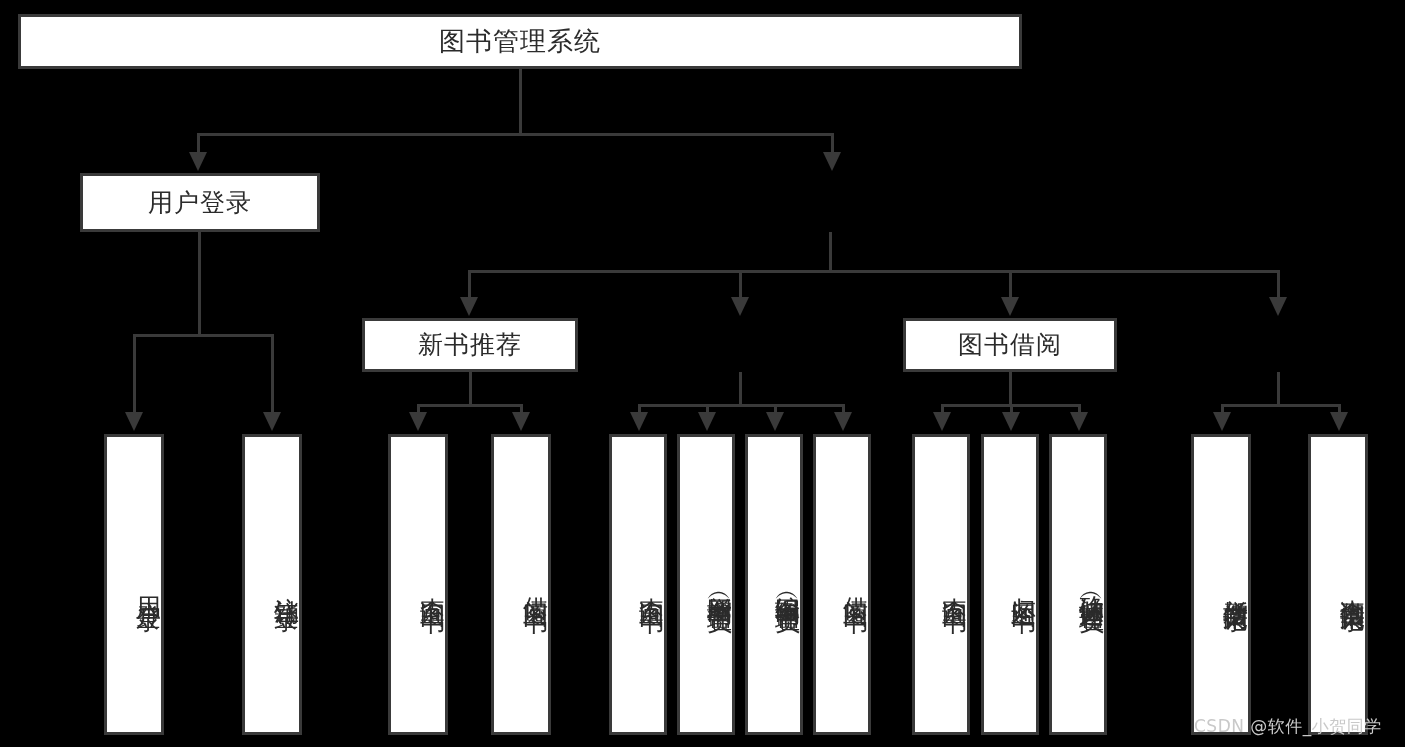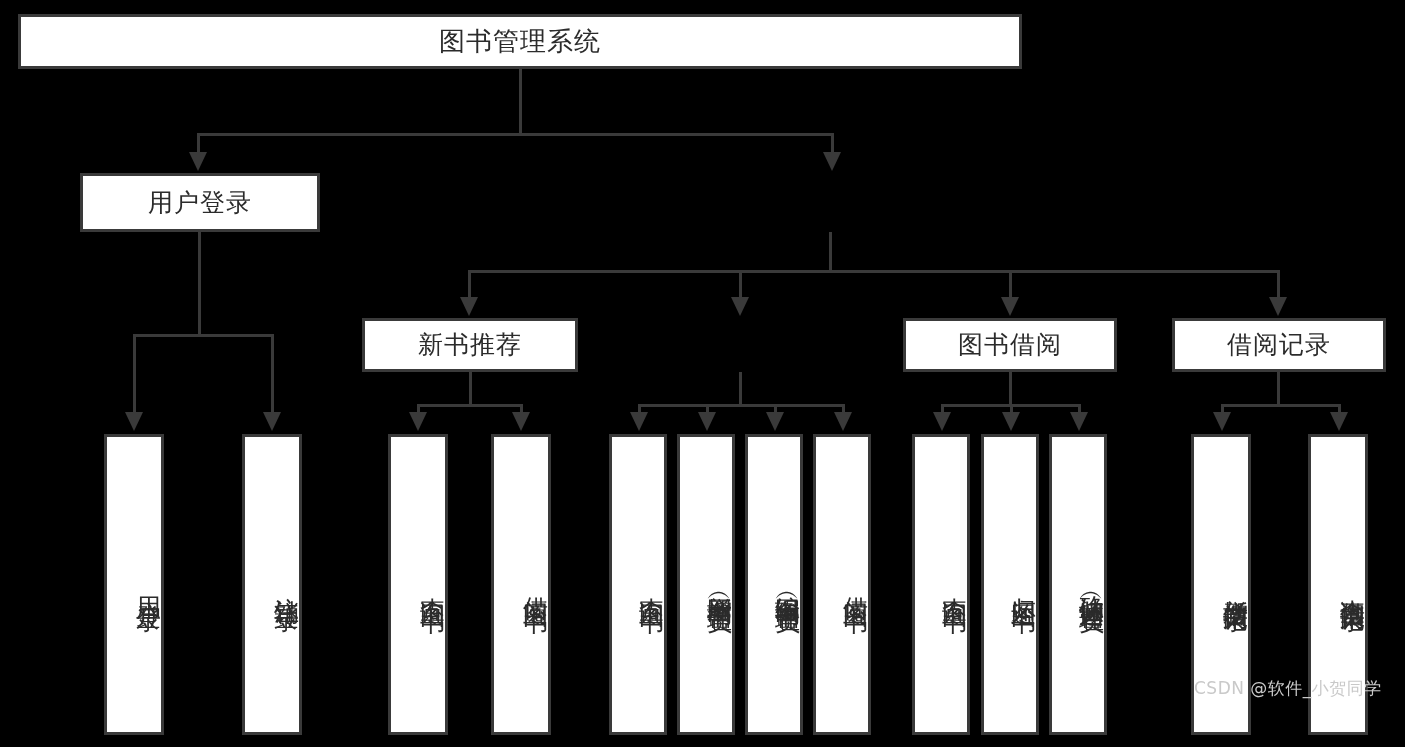--- a/index.html
+++ b/index.html
@@ -110,23 +110,20 @@
   <div class="arrow" style="left:1001px; top:297px;"></div>
   <div class="edge v" style="left:1277px; top:270px; height:30px;"></div>
   <div class="arrow" style="left:1269px; top:297px;"></div>
 
   <div class="node horiz" style="left:362px; top:318px; width:216px; height:54px;">
     <span>新书推荐</span>
   </div>
   <div class="node horiz" style="left:903px; top:318px; width:214px; height:54px;">
     <span>图书借阅</span>
   </div>
-  <div class="node horiz" style="left:1172px; top:318px; width:214px; height:54px;">
-    <span>借阅记录</span>
-  </div>
 
   <div class="edge v" style="left:469px; top:372px; height:32px;"></div>
   <div class="edge h" style="left:417px; top:404px; width:106px;"></div>
   <div class="edge v" style="left:417px; top:404px; height:12px;"></div>
   <div class="arrow" style="left:409px; top:412px;"></div>
   <div class="edge v" style="left:520px; top:404px; height:12px;"></div>
   <div class="arrow" style="left:512px; top:412px;"></div>
 
   <div class="edge v" style="left:739px; top:372px; height:32px;"></div>
   <div class="edge h" style="left:638px; top:404px; width:206px;"></div>
@@ -192,17 +189,17 @@
     <span>确认归还（管理员）</span>
   </div>
 
   <div class="node vert tall" style="left:1191px; top:434px; width:60px; height:301px;">
     <span>新增借阅记录</span>
   </div>
   <div class="node vert tall" style="left:1308px; top:434px; width:60px; height:301px;">
     <span>查询借阅记录</span>
   </div>
 
-  <div class="watermark" style="left:1194px; top:677px;">
+  <div class="watermark" style="left:1194px; top:715px;">
     <span>CSDN @软件_小贺同学</span>
   </div>
 
 </div>
 
 </body></html>

